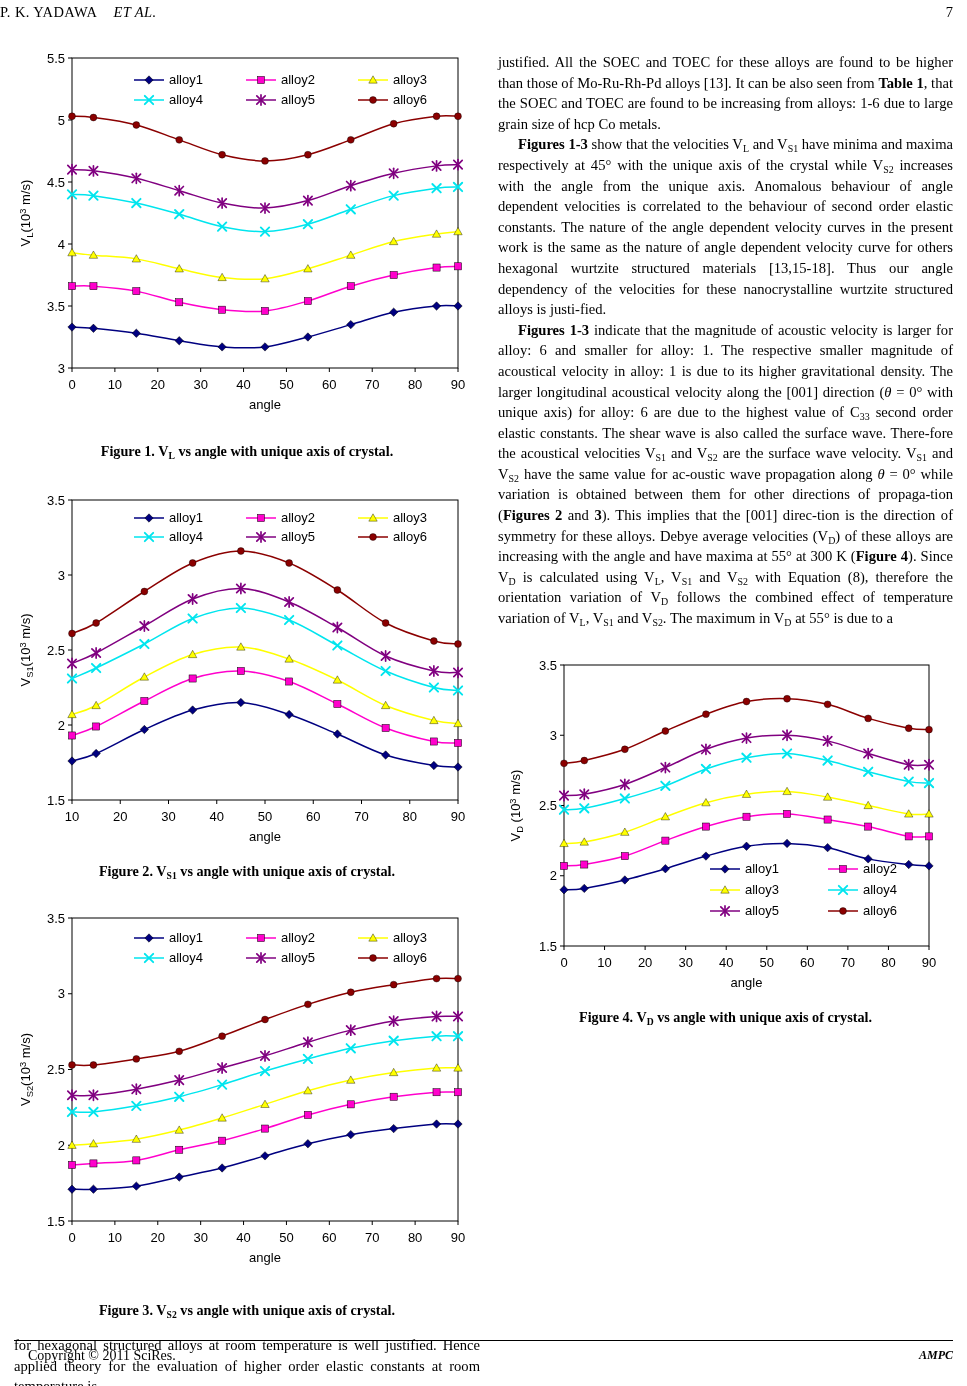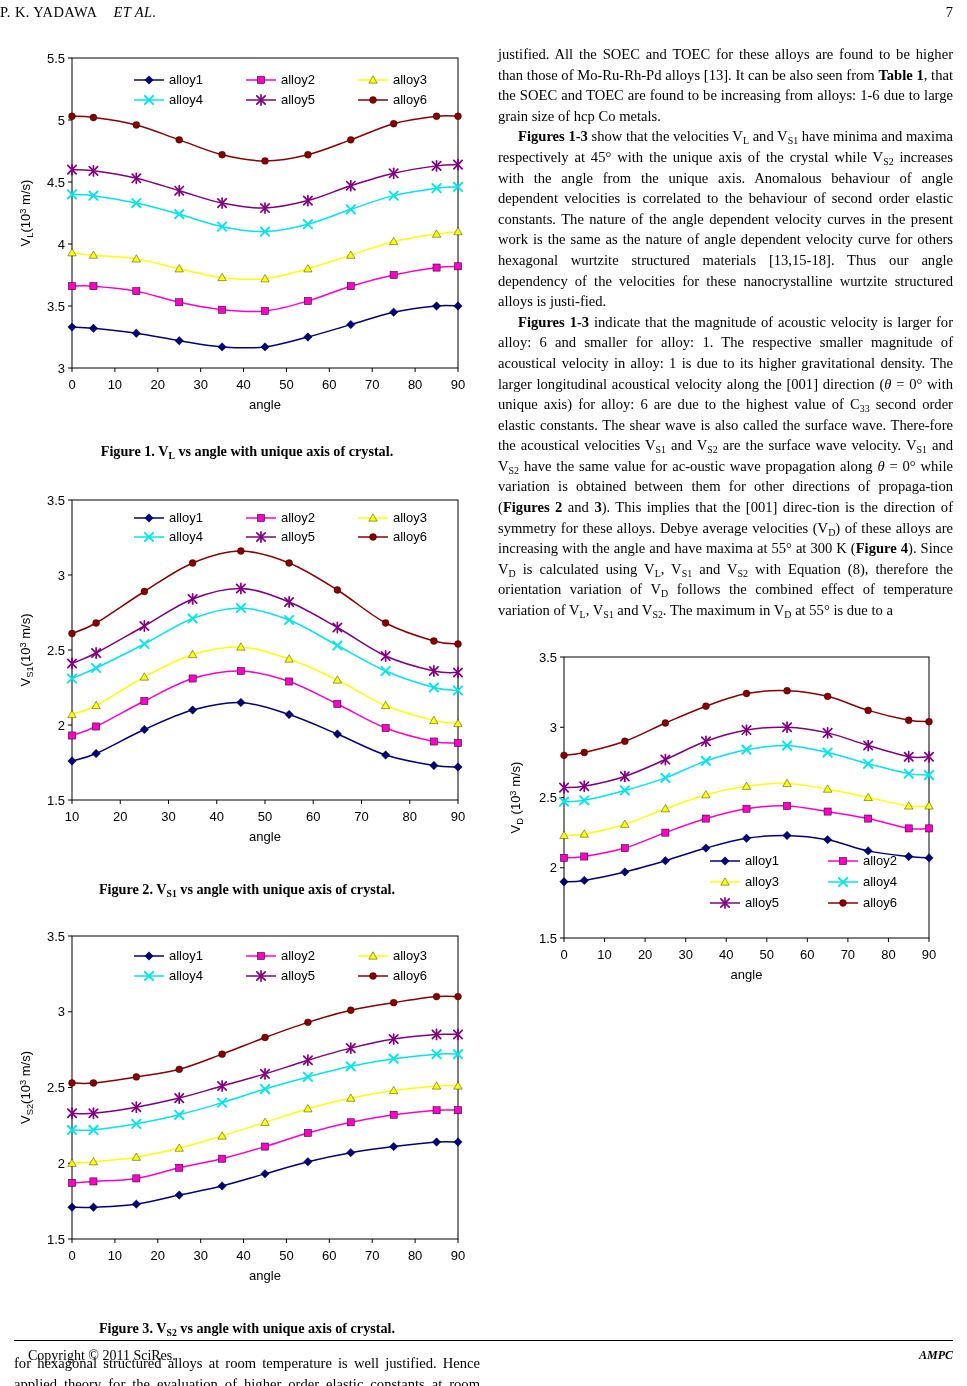--- a/index.html
+++ b/index.html
@@ -16,21 +16,21 @@
     text-align:left;font-size:14.5px;letter-spacing:.4px;
   }
   .runhead .au{font-variant:small-caps;}
   .runhead .etal{font-style:italic;}
   .pageno{
     position:absolute;top:4px;right:14px;font-size:14.5px;
   }
 
   
   .col-left{position:absolute;left:14px;top:40px;width:466px;}
-  .col-right{position:absolute;left:498px;top:44px;width:455px;}
+  .col-right{position:absolute;left:498px;top:52px;width:455px;}
 
   p.body{
     margin:0 0 0 0;font-size:14.6px;line-height:20.6px;
     text-align:justify;text-justify:inter-word;hyphens:manual;
   }
   p.body + p.body{margin-top:0;}
   p.indent{text-indent:20px;font-family:Liberation Serif, serif;}
   .b{font-weight:bold;}
   .it{font-style:italic;}
   sub{font-size:.68em;line-height:0;vertical-align:-.28em;}
@@ -482,21 +482,21 @@
             <line x1="242.8" y1="50.8" x2="251.2" y2="59.2"></line>
             <line x1="242.8" y1="59.2" x2="251.2" y2="50.8"></line>
             <line x1="247" y1="49.96" x2="247" y2="60.04"></line>
           </g>
           <text x="267" y="59.4" font-family="&quot;Liberation Sans&quot;, sans-serif" font-size="13" fill="#000">alloy5</text>
           <line x1="344" y1="55" x2="374" y2="55" stroke="#8B0000" stroke-width="1.5"></line>
           <circle cx="359" cy="55" r="3.444" fill="#8B0000" stroke="#000" stroke-width="0.4"></circle>
           <text x="379" y="59.4" font-family="&quot;Liberation Sans&quot;, sans-serif" font-size="13" fill="#000">alloy6</text>
         </svg>
     </div>
-    <div class="figcap" style="margin-top:20px;">
+    <div class="figcap" style="margin-top:2px;">
       Figure 2. V<sub>S1</sub> vs angle with unique axis of crystal.
     </div>
 
     <div class="chart" style="margin-top:20px;">
       <svg id="svg-fig3" width="466" height="383" viewBox="0 0 466 383">
           <rect x="58" y="18" width="386" height="303" fill="none" stroke="#000" stroke-width="1"></rect>
           <line x1="54" y1="321" x2="58" y2="321" stroke="#000" stroke-width="1"></line>
           <text x="51" y="325.6" text-anchor="end" font-family="&quot;Liberation Sans&quot;, sans-serif" font-size="13" fill="#000">1.5</text>
           <line x1="54" y1="245.25" x2="58" y2="245.25" stroke="#000" stroke-width="1"></line>
           <text x="51" y="249.85" text-anchor="end" font-family="&quot;Liberation Sans&quot;, sans-serif" font-size="13" fill="#000">2</text>
@@ -927,19 +927,22 @@
             <line x1="222.8" y1="259.8" x2="231.2" y2="268.2"></line>
             <line x1="222.8" y1="268.2" x2="231.2" y2="259.8"></line>
             <line x1="227" y1="258.96" x2="227" y2="269.04"></line>
           </g>
           <text x="247" y="268.4" font-family="&quot;Liberation Sans&quot;, sans-serif" font-size="13" fill="#000">alloy5</text>
           <line x1="330" y1="264" x2="360" y2="264" stroke="#8B0000" stroke-width="1.5"></line>
           <circle cx="345" cy="264" r="3.444" fill="#8B0000" stroke="#000" stroke-width="0.4"></circle>
           <text x="365" y="268.4" font-family="&quot;Liberation Sans&quot;, sans-serif" font-size="13" fill="#000">alloy6</text>
         </svg>
     </div>
+    <div class="figcap" style="margin-top:6px;">
+      Figure 4. V<sub>D</sub> vs angle with unique axis of crystal.
+    </div>
   </div>
 
   <div class="footer-rule"></div>
   <div class="footer-left">Copyright © 2011 SciRes.</div>
   <div class="footer-right">AMPC</div>
 
 </div>
 
 </body></html>

